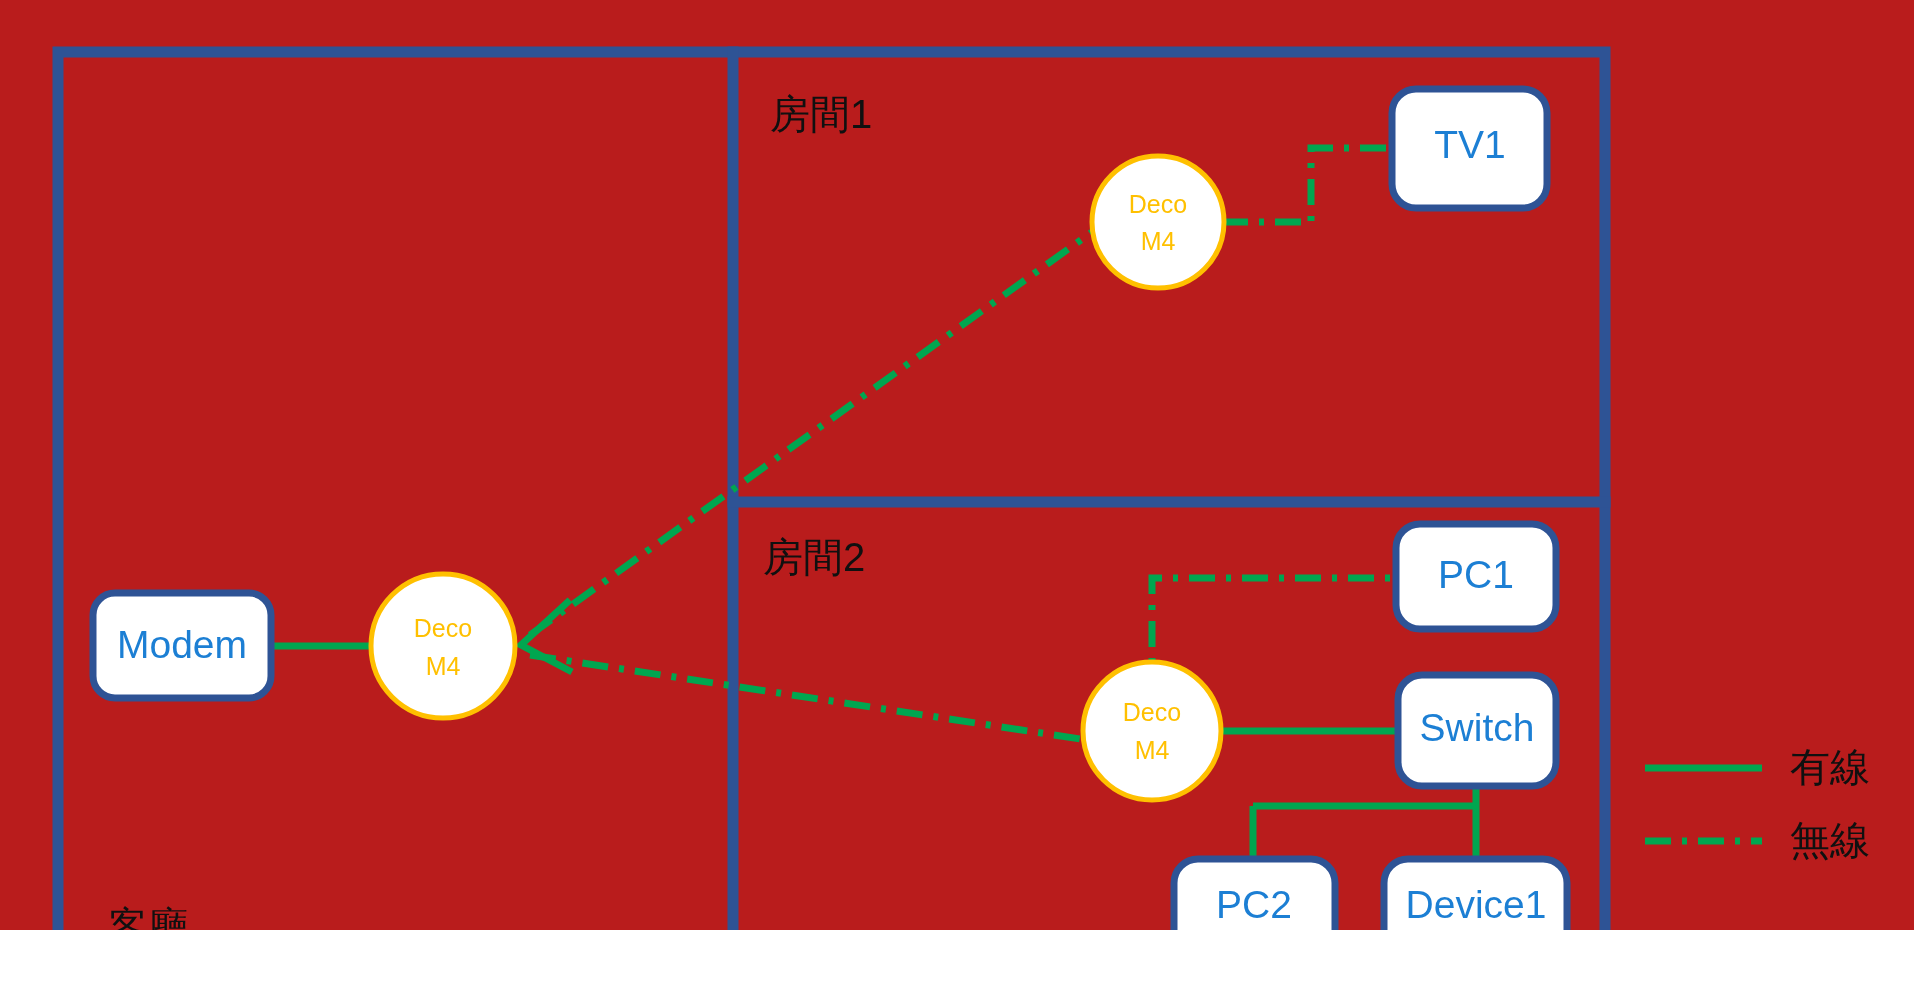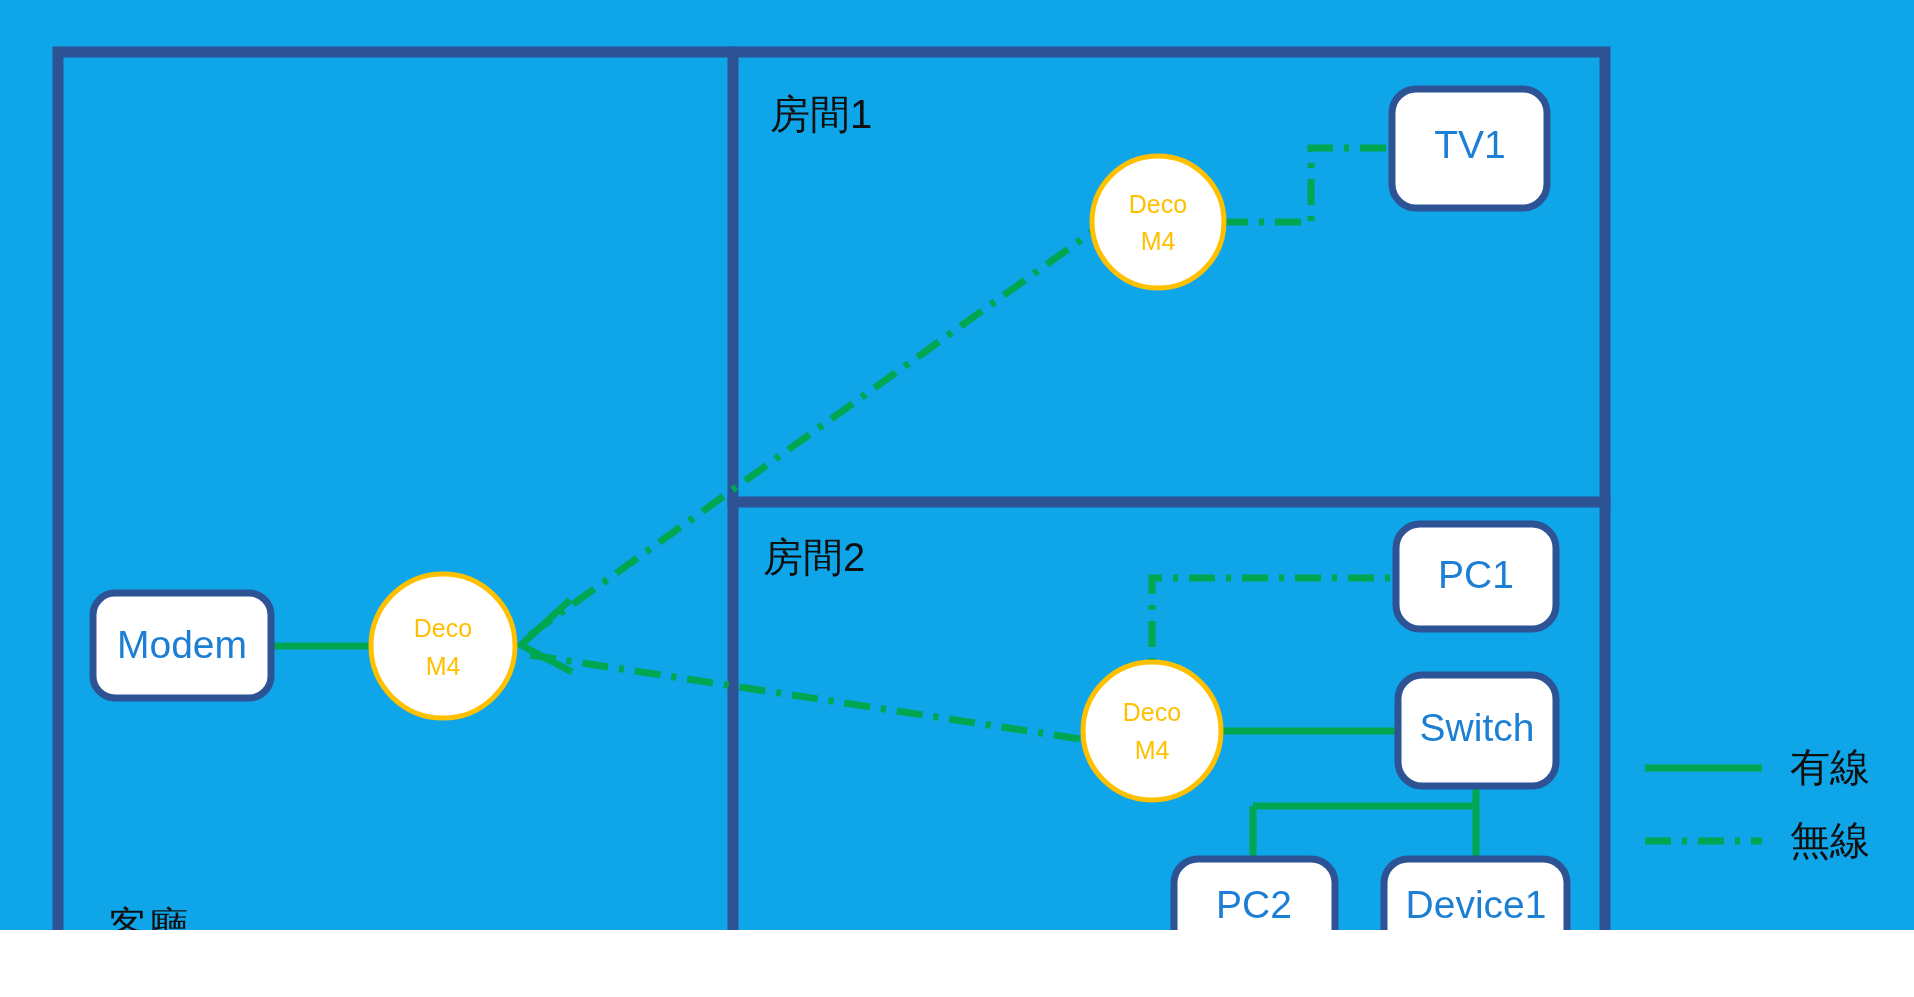--- a/index.html
+++ b/index.html
@@ -8,21 +8,21 @@
     padding: 0;
     background: #ffffff;
   }
   body {
     font-family: "Liberation Sans", "DejaVu Sans", sans-serif;
   }
   #stage {
     position: relative;
     width: 1914px;
     height: 930px;
-    background: #0ea5e9;
+    background: #b91c1c;
     overflow: hidden;
     text-align: center;
   }
   svg#diagram {
     position: absolute;
     left: 0;
     top: 0;
     width: 1914px;
     height: 997px;
   }

